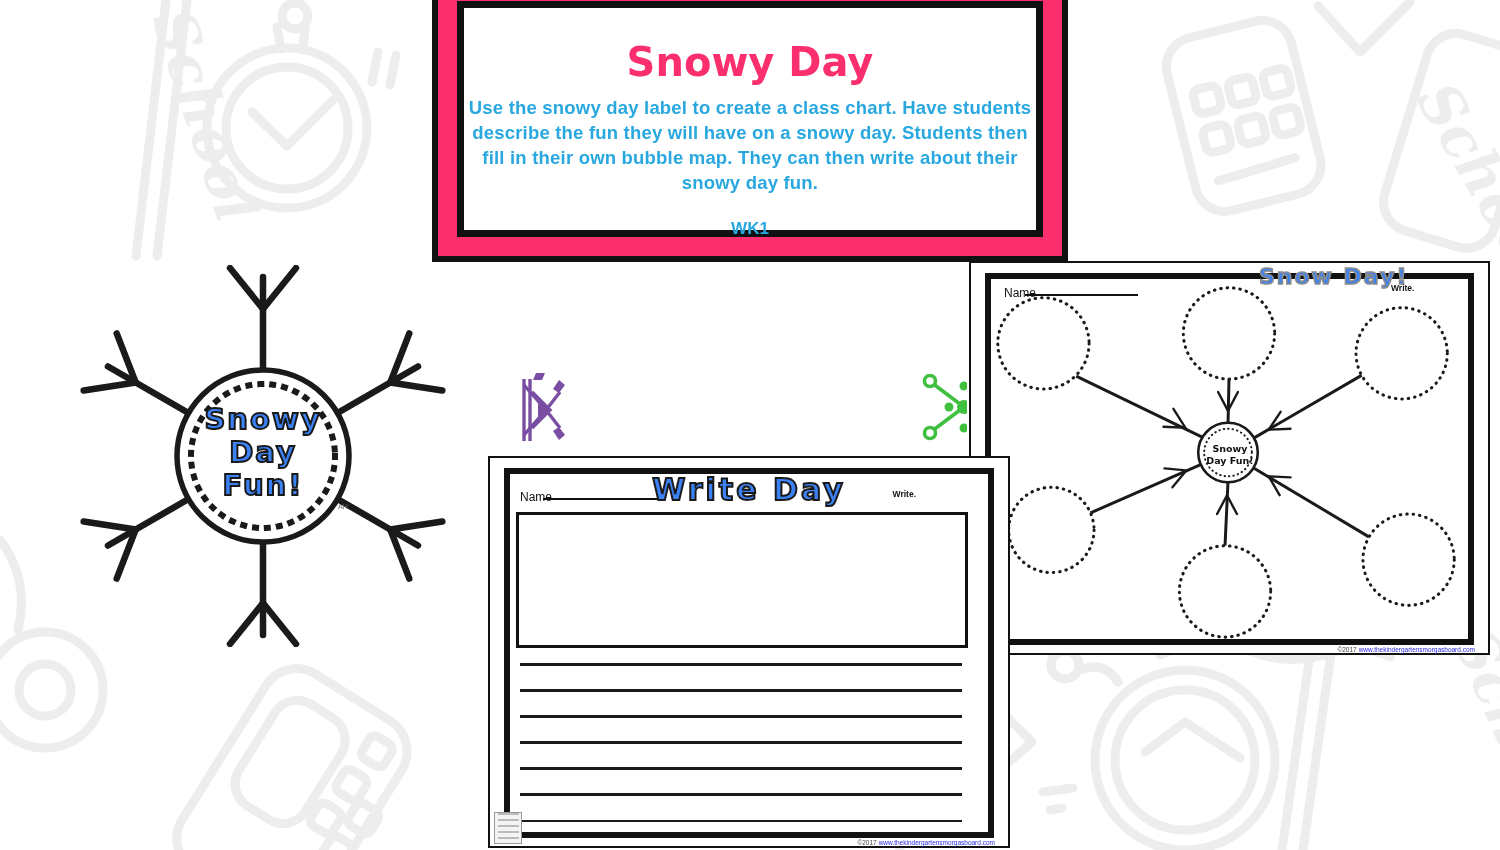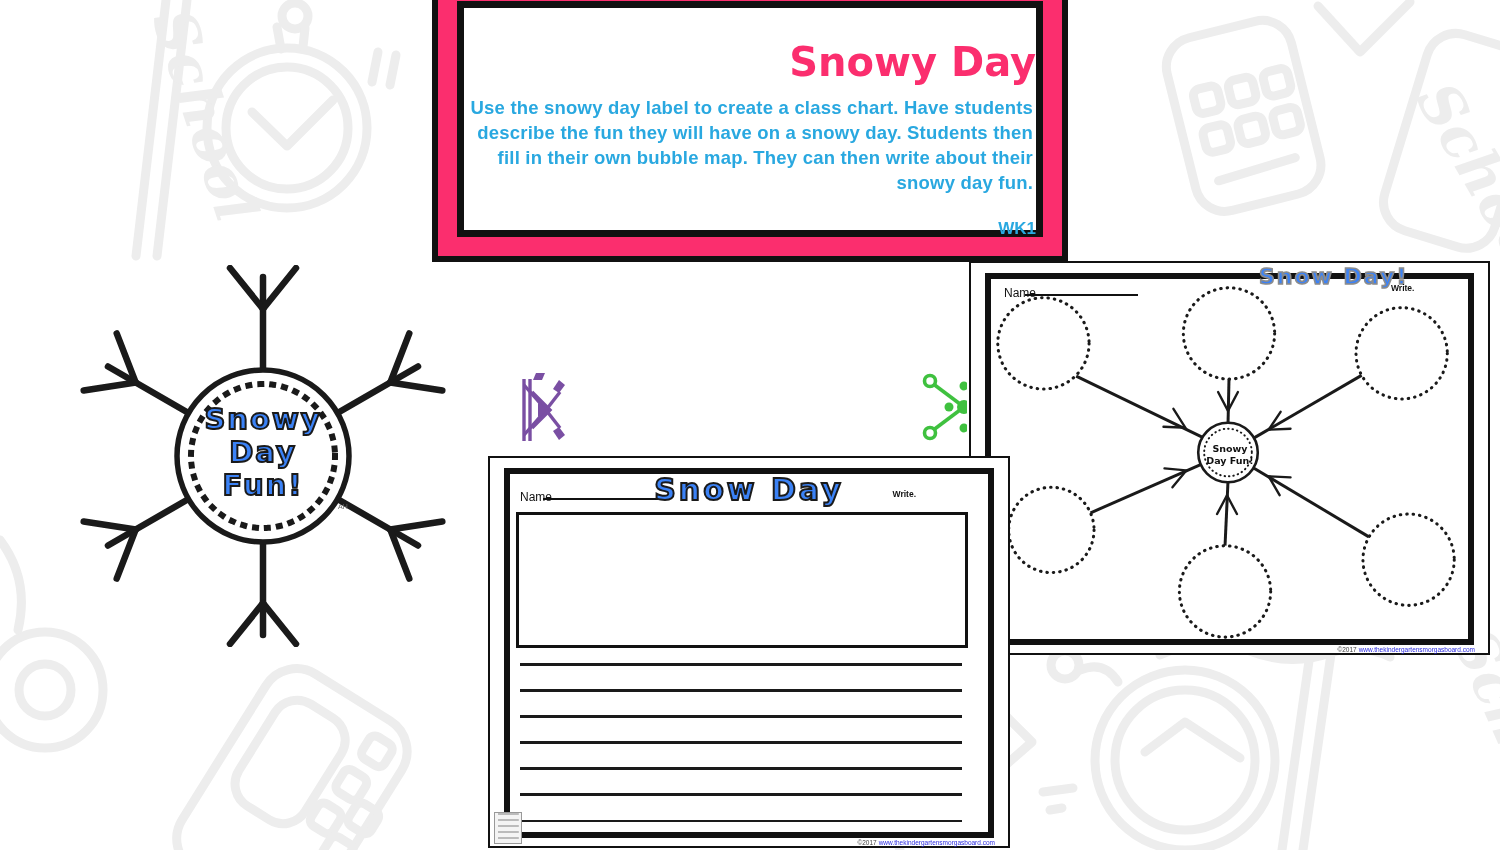--- a/index.html
+++ b/index.html
@@ -22,21 +22,21 @@
   .gfill   { fill:var(--green,#3fc13f); stroke:none; }
   .gopen   { fill:#fff; stroke:var(--green,#3fc13f); stroke-width:3.6; }
   
   .card {
     position:absolute; left:432px; top:-24px; width:636px; height:286px;
     box-sizing:border-box; background:var(--pink,#fb2e6e);
     border:6px solid #111; padding:19px; z-index:2;
   }
   .card-inner {
     width:100%; height:100%; box-sizing:border-box;
-    background:#fff; border:7px solid #111; text-align:right;
+    background:#fff; border:7px solid #111; text-align:center;
   }
   .card-title {
     margin-top:34px; font-family:"DejaVu Sans", sans-serif;
     font-size:40px; font-weight:bold; color:var(--pink,#fb2e6e); line-height:1;
   }
   .card-body {
     margin:13px auto 0; width:566px; font-size:18.5px; font-weight:bold;
     color:var(--cyan,#29a8e0); line-height:25px; letter-spacing:0.2px;
   }
   .card-week { margin-top:24px; font-size:17px; font-weight:bold; color:var(--cyan,#29a8e0); }
@@ -279,21 +279,21 @@
     </div>
     <div class="sheet-footer">
       <span class="cp">©2017</span><span>www.thekindergartensmorgasboard.com</span>
     </div>
   </div>
 
   <div class="sheet ws-writing">
     <div class="sheet-inner">
       <span class="name-label" style="left:10px; top:16px;">Name</span>
       <span class="name-line" style="left:33px; top:24px; width:115px;"></span>
-      <div class="ws-title-center bubble-text">Snow Day</div>
+      <div class="ws-title-center bubble-text">Write Day</div>
       <span class="write-label" style="right:72px; top:15px;">Write.</span>
       <div class="draw-box"></div>
       <div class="wlines">
           <div class="wline"></div>
           <div class="wline"></div>
           <div class="wline"></div>
           <div class="wline"></div>
           <div class="wline"></div>
           <div class="wline"></div>
           <div class="wline"></div>

